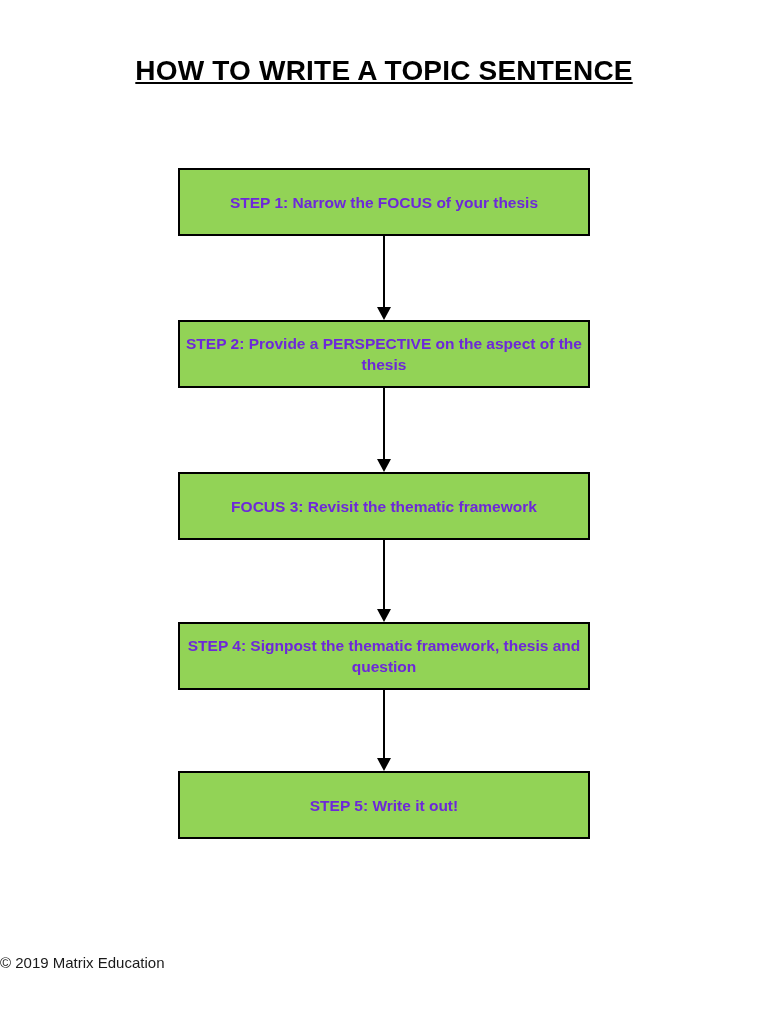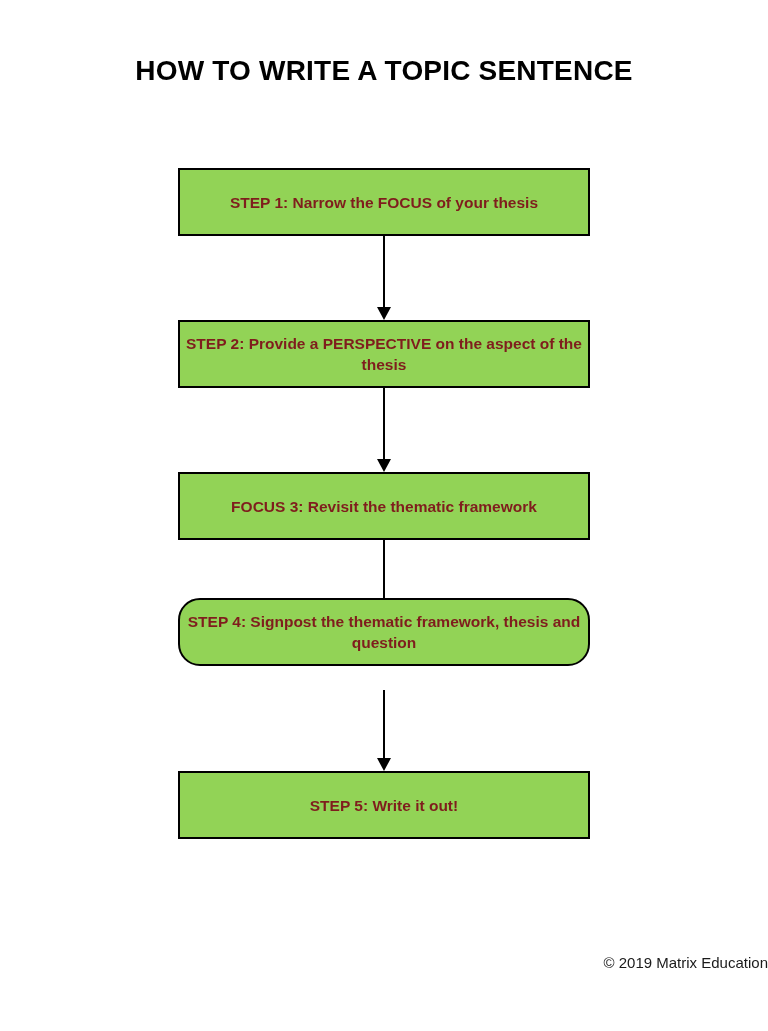--- a/index.html
+++ b/index.html
@@ -28,20 +28,21 @@
     position: absolute;
     left: 0;
     top: 54px;
     width: 768px;
     text-align: center;
     font-size: 28px;
     font-weight: bold;
     letter-spacing: 0.2px;
     line-height: 34px;
     white-space: nowrap;
+    text-decoration: underline;
   }
 
   
   .flow {
     position: absolute;
     left: 0;
     top: 0;
     width: 768px;
     height: 900px;
   }
@@ -60,27 +61,27 @@
     padding: 0 6px;
   }
 
   .step-label {
     display: block;
     width: 100%;
     text-align: center;
     font-size: 15.5px;
     font-weight: bold;
     line-height: 21px;
-    color: #7f1d1d;
+    color: #6d28d9;
   }
 
   .box-1 { top: 168px; }
   .box-2 { top: 320px; }
   .box-3 { top: 472px; }
-  .box-4 { top: 598px; border-radius: 22px; }
+  .box-4 { top: 622px; }
   .box-5 { top: 771px; justify-content: center; }
 
   
   .connector {
     position: absolute;
     left: 383px;
     width: 2px;
   }
   .connector .shaft {
     position: absolute;
@@ -112,21 +113,21 @@
   
   .conn-4 { top: 690px; height: 81px; }
   .conn-4 .shaft { height: 68px; }
 
   
   .footer {
     position: absolute;
     left: 0;
     top: 953px;
     width: 768px;
-    text-align: right;
+    text-align: left;
     font-size: 15px;
     font-weight: normal;
     line-height: 20px;
     color: #1a1a1a;
     white-space: nowrap;
   }
 </style>
 </head>
 <body>
 

